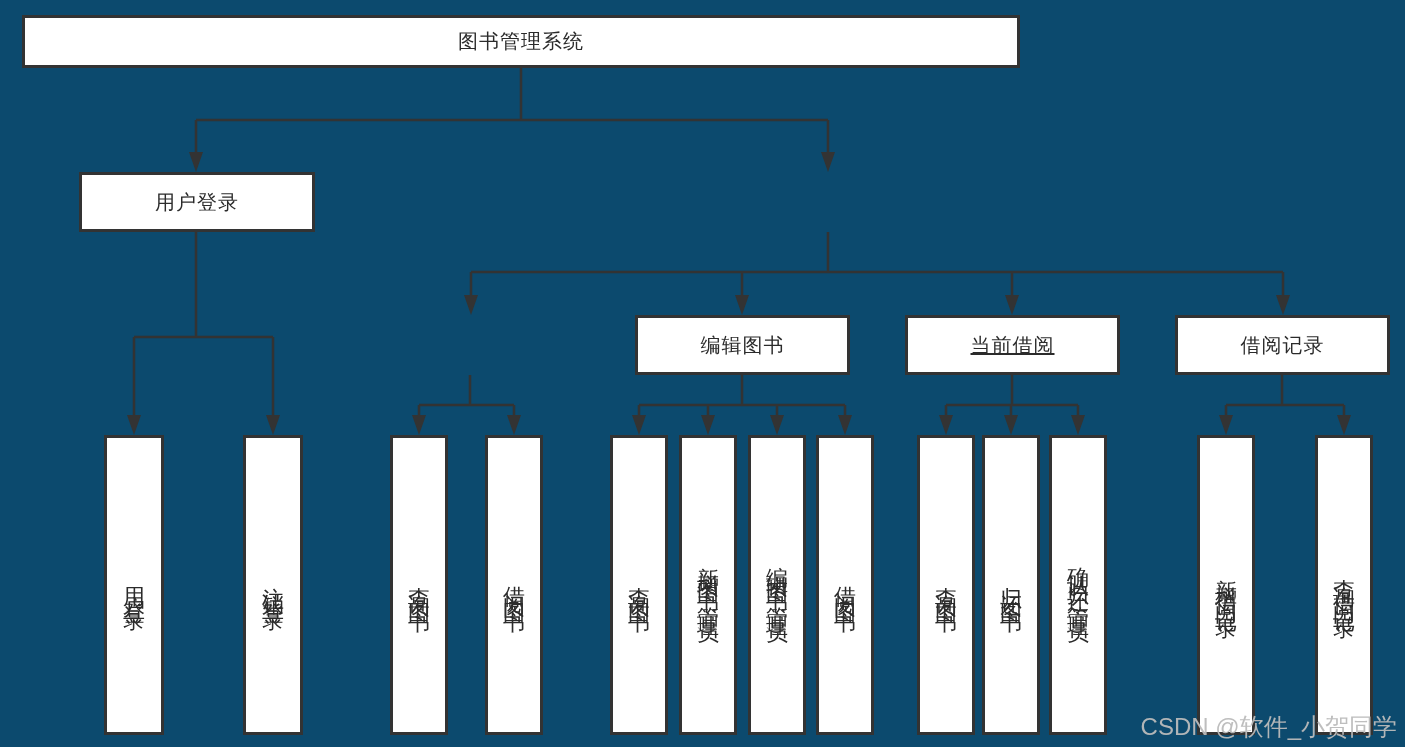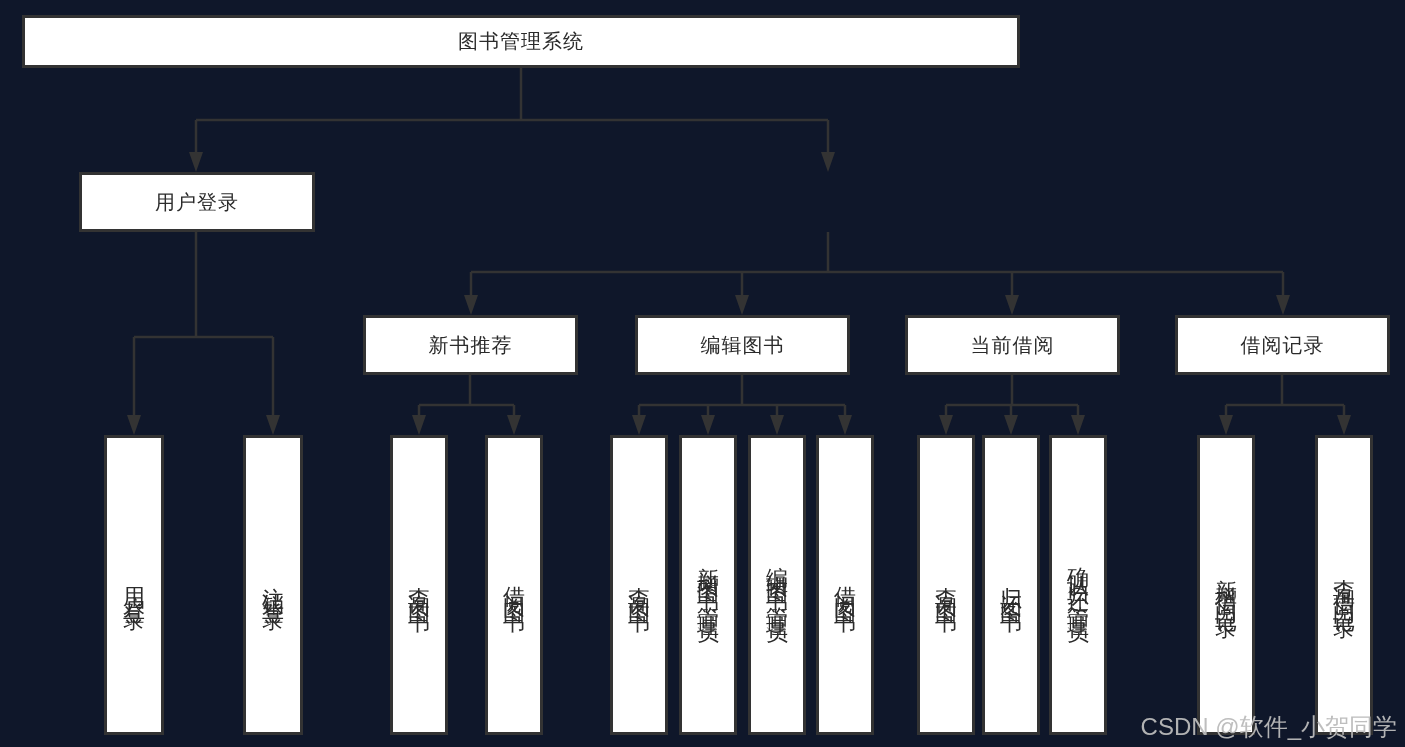--- a/index.html
+++ b/index.html
@@ -5,21 +5,21 @@
   html, body {
     margin: 0;
     padding: 0;
     background: #ffffff;
     font-family: "Liberation Sans", "DejaVu Sans", sans-serif;
   }
   .canvas {
     position: relative;
     width: 1405px;
     height: 747px;
-    background: #0f172a;
+    background: #0c4a6e;
     overflow: hidden;
   }
   .wires {
     position: absolute;
     left: 0;
     top: 0;
     z-index: 1;
   }
   .box {
     position: absolute;
@@ -110,27 +110,24 @@
   </svg>
 
   <div class="box lvl" style="left:22px; top:15px; width:998px; height:53px;">
     <span>图书管理系统</span>
   </div>
 
   <div class="box lvl" style="left:79px; top:172px; width:236px; height:60px;">
     <span>用户登录</span>
   </div>
 
-  <div class="box lvl" style="left:363px; top:315px; width:215px; height:60px;">
-    <span>新书推荐</span>
-  </div>
   <div class="box lvl" style="left:635px; top:315px; width:215px; height:60px;">
     <span>编辑图书</span>
   </div>
-  <div class="box lvl" style="left:905px; top:315px; width:215px; height:60px;">
+  <div class="box lvl" style="left:905px; top:315px; width:215px; height:60px;text-decoration:underline;">
     <span>当前借阅</span>
   </div>
   <div class="box lvl" style="left:1175px; top:315px; width:215px; height:60px;">
     <span>借阅记录</span>
   </div>
 
   <div class="box leaf" style="left:104px; top:435px; width:60px; height:300px;">
     <span>用户登录</span>
   </div>
   <div class="box leaf" style="left:243px; top:435px; width:60px; height:300px;">

